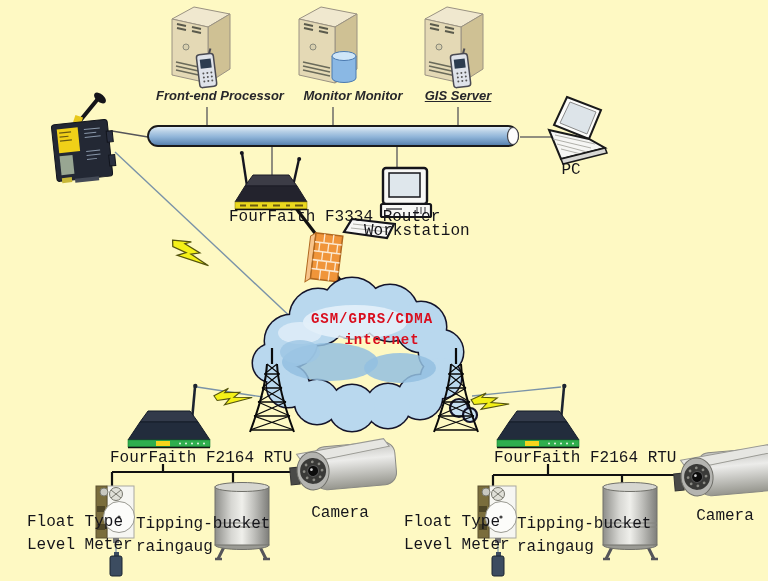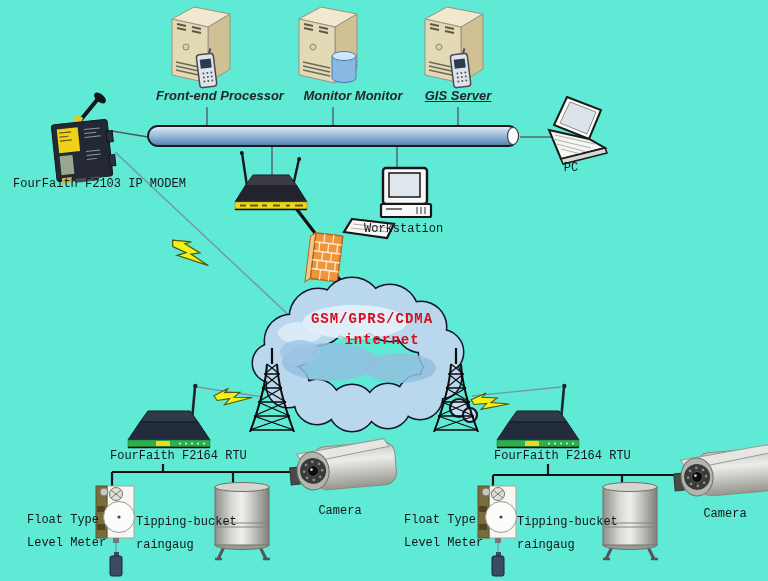--- a/index.html
+++ b/index.html
@@ -1,20 +1,20 @@
 <!DOCTYPE html>
 <html><head>
 <meta charset="utf-8">
 <style>
   html,body{margin:0;padding:0;background:#fff;}
-  #canvas{position:relative;width:768px;height:581px;background:#5eead4;overflow:hidden;
+  #canvas{position:relative;width:768px;height:581px;background:#fef9c3;overflow:hidden;
           font-family:"Liberation Sans",sans-serif;}
   #wires{position:absolute;left:0;top:0;}
   .lbl{position:absolute;font-family:"Liberation Mono","DejaVu Sans Mono",monospace;
-       font-size:12px;color:#15151a;white-space:nowrap;line-height:1;}
+       font-size:16px;color:#15151a;white-space:nowrap;line-height:1;}
   .lbl-italic{position:absolute;font-family:"Liberation Sans","DejaVu Sans",sans-serif;
        font-style:italic;font-weight:bold;font-size:13px;color:#26262a;white-space:nowrap;line-height:1;}
   .lbl-red{position:absolute;font-family:"Liberation Mono","DejaVu Sans Mono",monospace;
        font-weight:bold;font-size:14px;color:#d90d1d;white-space:nowrap;line-height:1;letter-spacing:1px;}
   .c{transform:translateX(-50%);}
 </style>
 </head>
 <body>
 
 <div id="canvas">
@@ -305,21 +305,21 @@
   <use href="#raingauge" transform="translate(213,483)"></use>
   <use href="#raingauge" transform="translate(601,483)"></use>
   <use href="#camera" transform="translate(288,440)"></use>
   <use href="#camera" transform="translate(672,446)"></use>
 </svg>
 
 <div class="lbl-italic c" style="left:220px;top:89px;">Front-end Processor</div>
 <div class="lbl-italic c" style="left:353px;top:89px;">Monitor Monitor</div>
 <div class="lbl-italic c" style="left:458px;top:89px;text-decoration:underline;">GIS Server</div>
 
-<div class="lbl" style="left:13px;top:178px;">FourFaith F2103 IP MODEM</div>
+<div class="lbl" style="left:229px;top:209px;">FourFaith F3334 Router</div>
 <div class="lbl" style="left:364px;top:223px;">Workstation</div>
 <div class="lbl c" style="left:571px;top:162px;">PC</div>
 
 <div class="lbl-red c" style="left:364px;top:312px;padding-left:16px;">GSM/GPRS/CDMA</div>
 <div class="lbl-red c" style="left:362px;top:333px;margin-left:20px;">internet</div>
 
 <div class="lbl" style="left:110px;top:450px;">FourFaith F2164 RTU</div>
 <div class="lbl" style="left:494px;top:450px;">FourFaith F2164 RTU</div>
 
 <div class="lbl" style="left:27px;top:514px;">Float Type</div>

